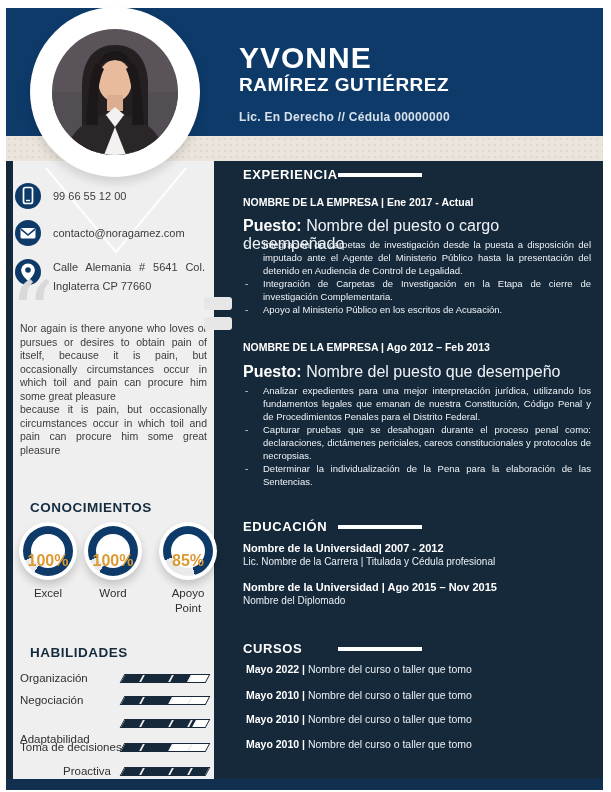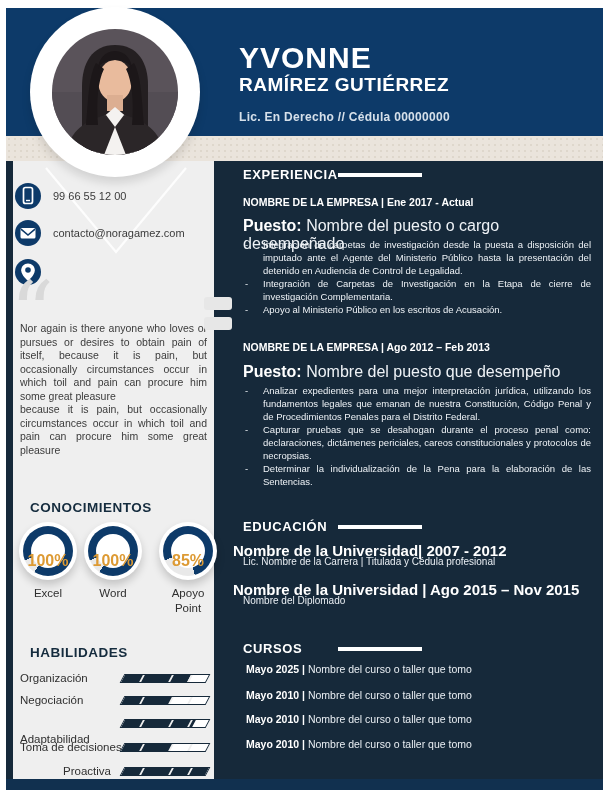--- a/index.html
+++ b/index.html
@@ -82,21 +82,21 @@
   .puesto { position:absolute; left:243px; width:352px; font-size:16px; color:#eef2f6; }
   .puesto b { color:#fff; }
   .pst-1 { top:217px; } .pst-2 { top:363px; }
 
   .bullets { position:absolute; left:243px; width:348px; list-style:none; }
   .bl-1 { top:238px; } .bl-2 { top:384px; }
   .bullets li { display:flex; font-size:9.5px; line-height:13px; color:#eef2f6; }
   .bullets li .dash { width:11px; flex:0 0 11px; text-align:left; padding-left:2px; }
   .bullets li .btxt { flex:1; text-align:justify; padding-left:9px; }
 
-  .edu-line1 { position:absolute; left:233px; width:352px; font-size:15px; font-weight:700; color:#fff; }
+  .edu-line1 { position:absolute; left:243px; width:352px; font-size:11px; font-weight:700; color:#fff; }
   .edu-line2 { position:absolute; left:243px; width:352px; font-size:10px; color:#e9eef3; }
   .ed-1a{top:542px;} .ed-1b{top:556px;} .ed-2a{top:581px;} .ed-2b{top:595px;}
 
   .curso-row { position:absolute; left:246px; width:352px; font-size:10.5px; color:#e9eef3; }
   .curso-row b { color:#fff; }
   .cr-0{top:663px;} .cr-1{top:689px;} .cr-2{top:713px;} .cr-3{top:738px;}
 </style>
 </head>
 <body>
 
@@ -149,20 +149,21 @@
       </svg>
   </div>
   <div class="contact-text ct-2">contacto@noragamez.com</div>
 
   <div class="contact-icon ci-3">
     <svg width="26" height="26" viewBox="0 0 26 26">
         <path d="M13,4.5 C9,4.5 6.2,7.6 6.2,11.2 C6.2,16.4 13,21.8 13,21.8 C13,21.8 19.8,16.4 19.8,11.2 C19.8,7.6 17,4.5 13,4.5 Z" fill="#fff"></path>
         <circle cx="13" cy="11" r="2.8" fill="#0d3a69"></circle>
       </svg>
   </div>
+  <div class="contact-text ct-3">Calle Alemania # 5641 Col. Inglaterra CP 77660</div>
 
   <div class="quote-glyph">“</div>
   <div class="profile-text">Nor again is there anyone who loves or pursues or desires to obtain pain of itself, because it is pain, but occasionally circumstances occur in which toil and pain can procure him some great pleasure
 because it is pain, but occasionally circumstances occur in which toil and pain can procure him some great pleasure</div>
   <div class="decor-square dsq-1"></div>
   <div class="decor-square dsq-2"></div>
 
   <div class="side-heading sh-1">CONOCIMIENTOS</div>
 
   <div class="ring-wrap rw-1">
@@ -273,18 +274,18 @@
 
   <div class="sec-title st-edu">EDUCACIÓN</div>
   <div class="sec-line sl-edu"></div>
   <div class="edu-line1 ed-1a">Nombre de la Universidad| 2007 - 2012</div>
   <div class="edu-line2 ed-1b">Lic. Nombre de la Carrera | Titulada y Cédula profesional</div>
   <div class="edu-line1 ed-2a">Nombre de la Universidad | Ago 2015 – Nov 2015</div>
   <div class="edu-line2 ed-2b">Nombre del Diplomado</div>
 
   <div class="sec-title st-cur">CURSOS</div>
   <div class="sec-line sl-cur"></div>
-  <div class="curso-row cr-0"><b>Mayo 2025 |</b> <span>Nombre del curso o taller que tomo</span></div>
+  <div class="curso-row cr-0"><b>Mayo 2022 |</b> <span>Nombre del curso o taller que tomo</span></div>
   <div class="curso-row cr-1"><b>Mayo 2010 |</b> <span>Nombre del curso o taller que tomo</span></div>
   <div class="curso-row cr-2"><b>Mayo 2010 |</b> <span>Nombre del curso o taller que tomo</span></div>
   <div class="curso-row cr-3"><b>Mayo 2010 |</b> <span>Nombre del curso o taller que tomo</span></div>
 
 </div>
 
 </body></html>

